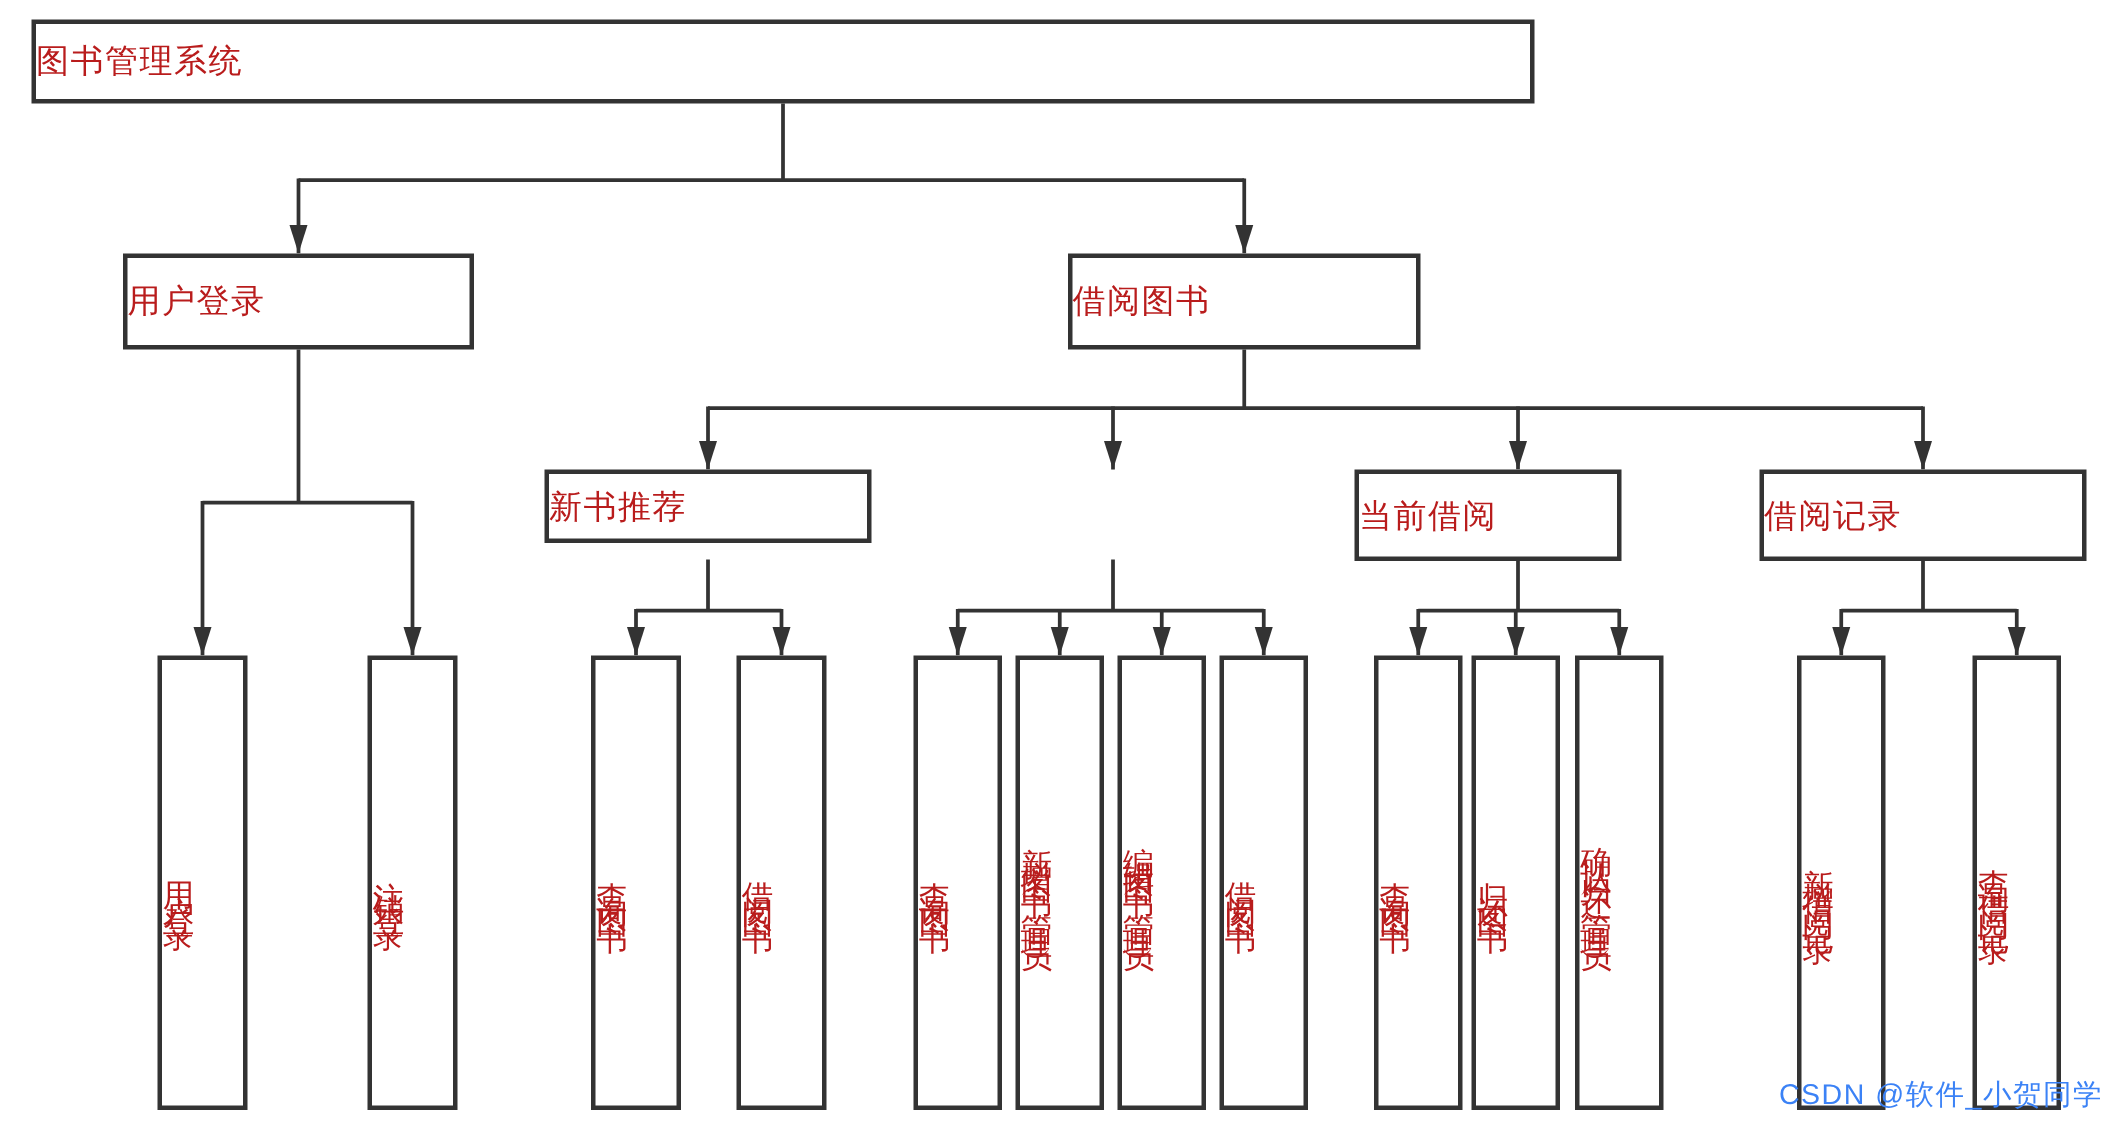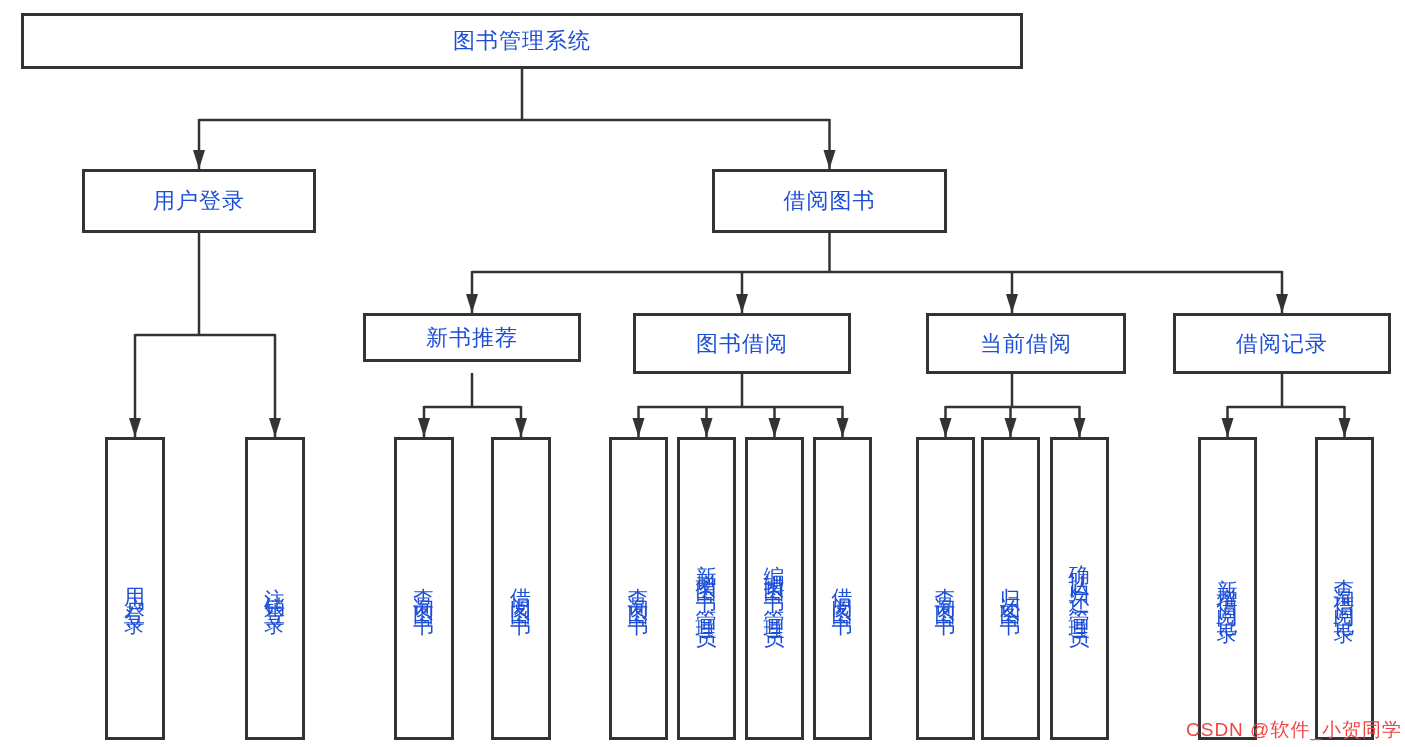--- a/index.html
+++ b/index.html
@@ -20,44 +20,43 @@
     left: 0; top: 0;
     width: 1405px;
     height: 747px;
     z-index: 1;
   }
   .node {
     position: absolute;
     box-sizing: border-box;
     background: #ffffff;
     border: 3px solid #333333;
-    color: #1d4ed8;
+    color: #b91c1c;
     display: flex;
     align-items: center;
-    justify-content: center;
     z-index: 2;
   }
   .h-node { font-size: 22px; letter-spacing: 1px; white-space: nowrap; }
   .v-node .v-label {
     writing-mode: vertical-rl;
     text-orientation: mixed;
     font-size: 21px;
     letter-spacing: 9px;
     line-height: 1;
     white-space: nowrap;
   }
   
   #b-root      { left: 21px;   top: 13px;  width: 1002px; height: 56px; }
   
   #b-login     { left: 82px;   top: 169px; width: 234px;  height: 64px; }
   #b-manage    { left: 712px;  top: 169px; width: 235px;  height: 64px; }
   
   #b-recommend { left: 363px;  top: 313px; width: 218px;  height: 49px; }
   #b-borrow    { left: 633px;  top: 313px; width: 218px;  height: 61px; }
-  #b-current   { left: 903px;  top: 313px; width: 200px;  height: 61px; margin-left: 23px; }
+  #b-current   { left: 903px;  top: 313px; width: 178px;  height: 61px; }
   #b-records   { left: 1173px; top: 313px; width: 218px;  height: 61px; }
   
   .leaf { top: 437px; height: 303px; width: 60px; }
   #l-user-login    { left: 105px;  }
   #l-logout        { left: 245px;  }
   #l-rec-query     { left: 394px;  }
   #l-rec-borrow    { left: 491px;  }
   #l-bor-query     { left: 609px;  width: 59px; }
   #l-bor-add       { left: 677px;  width: 59px; }
   #l-bor-edit      { left: 745px;  width: 59px; }
@@ -66,21 +65,21 @@
   #l-cur-return    { left: 981px;  width: 59px; }
   #l-cur-confirm   { left: 1050px; width: 59px; }
   #l-recd-add      { left: 1198px; width: 59px; }
   #l-recd-query    { left: 1315px; width: 59px; }
   #watermark {
     position: absolute;
     left: 1186px;
     top: 717px;
     font-size: 19px;
     letter-spacing: 1px;
-    color: #ef4444;
+    color: #3b82f6;
     white-space: nowrap;
     z-index: 5;
   }
 </style>
 </head>
 <body>
 
 <div id="stage">
 
   <svg id="connectors" viewBox="0 0 1405 747" xmlns="http://www.w3.org/2000/svg">
@@ -140,23 +139,20 @@
   <div class="node h-node" id="b-login">
     <span>用户登录</span>
   </div>
   <div class="node h-node" id="b-manage">
     <span>借阅图书</span>
   </div>
 
   <div class="node h-node" id="b-recommend">
     <span>新书推荐</span>
   </div>
-  <div class="node h-node" id="b-borrow">
-    <span>图书借阅</span>
-  </div>
   <div class="node h-node" id="b-current">
     <span>当前借阅</span>
   </div>
   <div class="node h-node" id="b-records">
     <span>借阅记录</span>
   </div>
 
   <div class="node v-node leaf" id="l-user-login">
     <span class="v-label">用户登录</span>
   </div>

